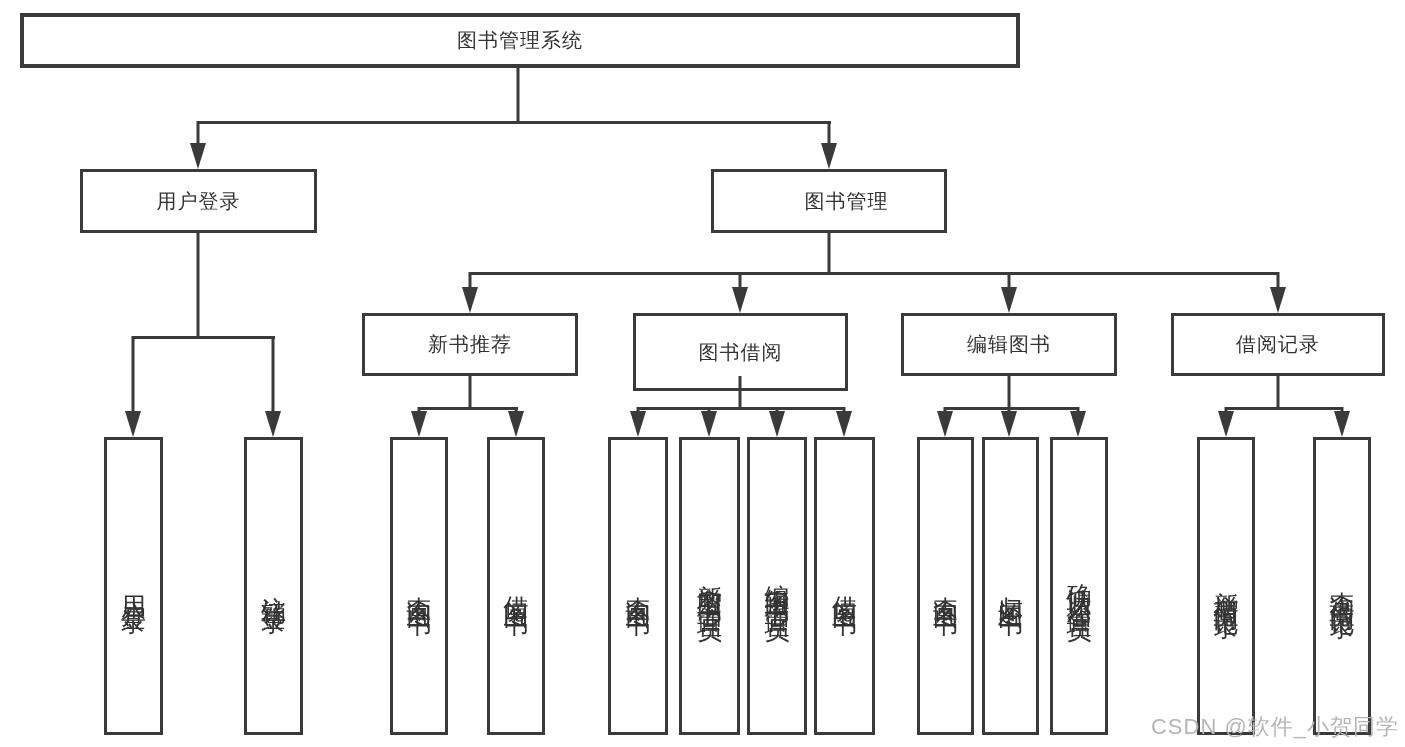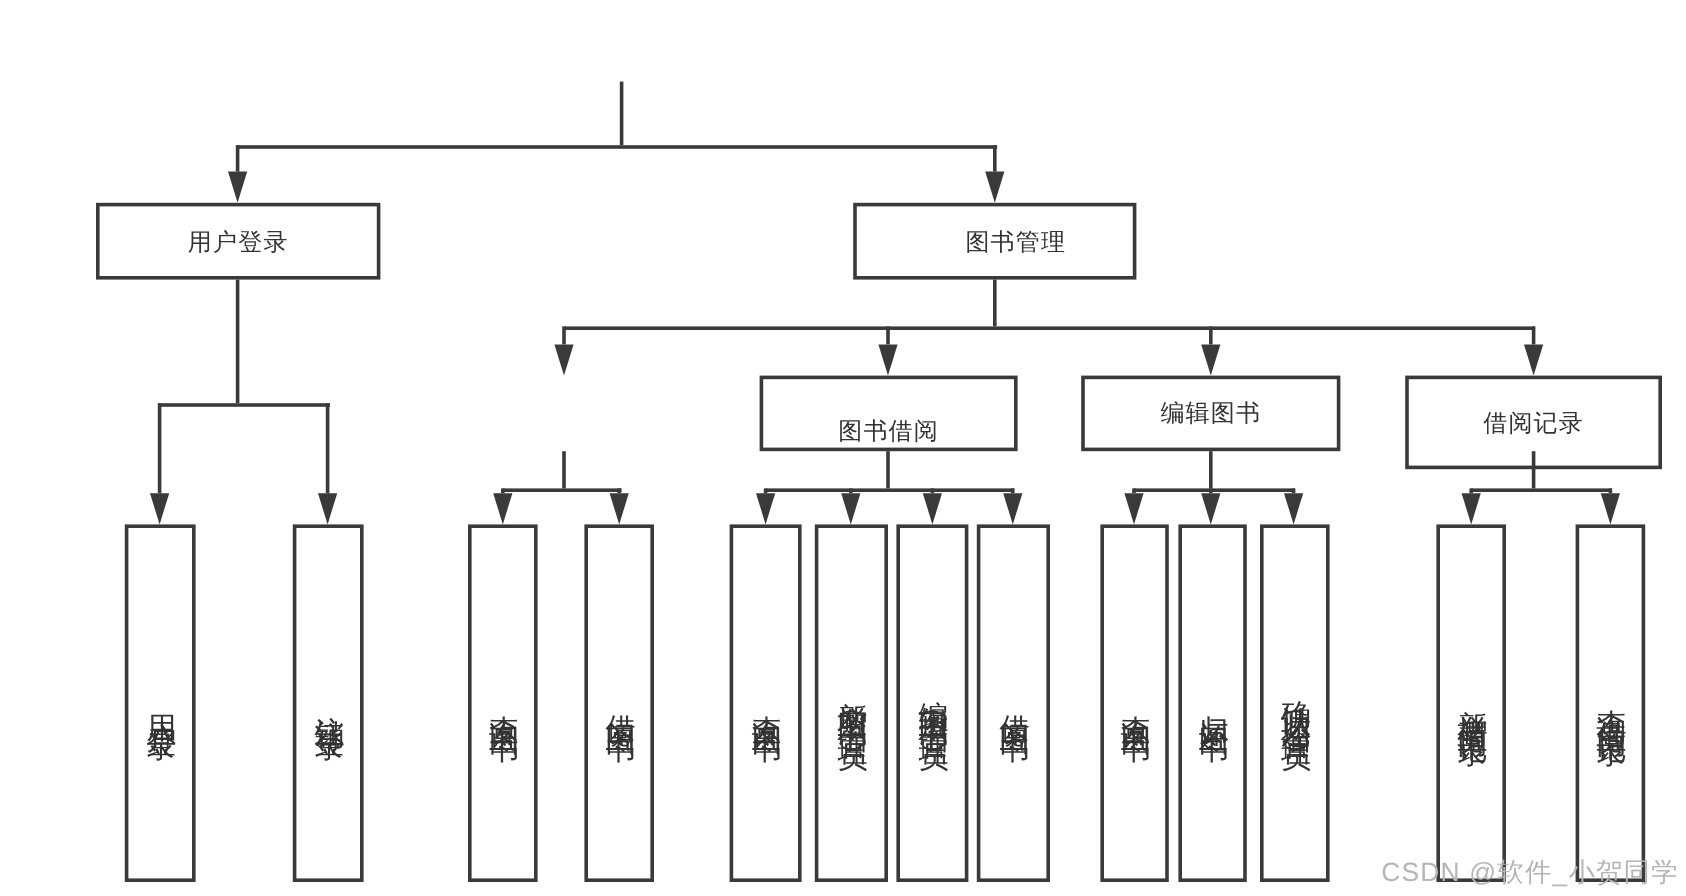--- a/index.html
+++ b/index.html
@@ -76,20 +76,23 @@
     color:var(--wm);
     letter-spacing:1px;
     z-index:5;
   }
 </style>
 </head>
 <body>
 
 <div class="diagram">
 
+  <div class="box root" style="left:20px;top:13px;width:1000px;height:55px;">
+    <span>图书管理系统</span>
+  </div>
 
   <div class="vline" style="left:518px;top:68px;height:53px;"></div>
   <div class="hline" style="left:197px;top:121px;width:634px;"></div>
   <div class="vline" style="left:198px;top:121px;height:22px;"></div>
   <div class="arrow" style="left:198px;top:143px;"></div>
   <div class="vline" style="left:829px;top:121px;height:22px;"></div>
   <div class="arrow" style="left:829px;top:143px;"></div>
 
   <div class="box" style="left:80px;top:169px;width:237px;height:64px;">
     <span>用户登录</span>
@@ -109,27 +112,30 @@
   <div class="hline" style="left:470px;top:272px;width:809px;"></div>
   <div class="vline" style="left:470px;top:272px;height:15px;"></div>
   <div class="arrow" style="left:470px;top:287px;"></div>
   <div class="vline" style="left:740px;top:272px;height:15px;"></div>
   <div class="arrow" style="left:740px;top:287px;"></div>
   <div class="vline" style="left:1009px;top:272px;height:15px;"></div>
   <div class="arrow" style="left:1009px;top:287px;"></div>
   <div class="vline" style="left:1278px;top:272px;height:15px;"></div>
   <div class="arrow" style="left:1278px;top:287px;"></div>
 
-  <div class="box" style="left:633px;top:313px;width:215px;height:63px;align-items:flex-end;">
+  <div class="box" style="left:362px;top:313px;width:216px;height:63px;">
+    <span>新书推荐</span>
+  </div>
+  <div class="box" style="left:633px;top:313px;width:215px;height:78px;">
     <span>图书借阅</span>
   </div>
   <div class="box" style="left:901px;top:313px;width:216px;height:63px;">
     <span>编辑图书</span>
   </div>
-  <div class="box" style="left:1171px;top:313px;width:214px;height:78px;">
+  <div class="box" style="left:1171px;top:313px;width:214px;height:63px;">
     <span>借阅记录</span>
   </div>
 
   <div class="vline" style="left:470px;top:376px;height:31px;"></div>
   <div class="hline" style="left:419px;top:407px;width:99px;"></div>
   <div class="vline" style="left:419px;top:407px;height:4px;"></div>
   <div class="arrow" style="left:419px;top:411px;"></div>
   <div class="vline" style="left:516px;top:407px;height:4px;"></div>
   <div class="arrow" style="left:516px;top:411px;"></div>
 

